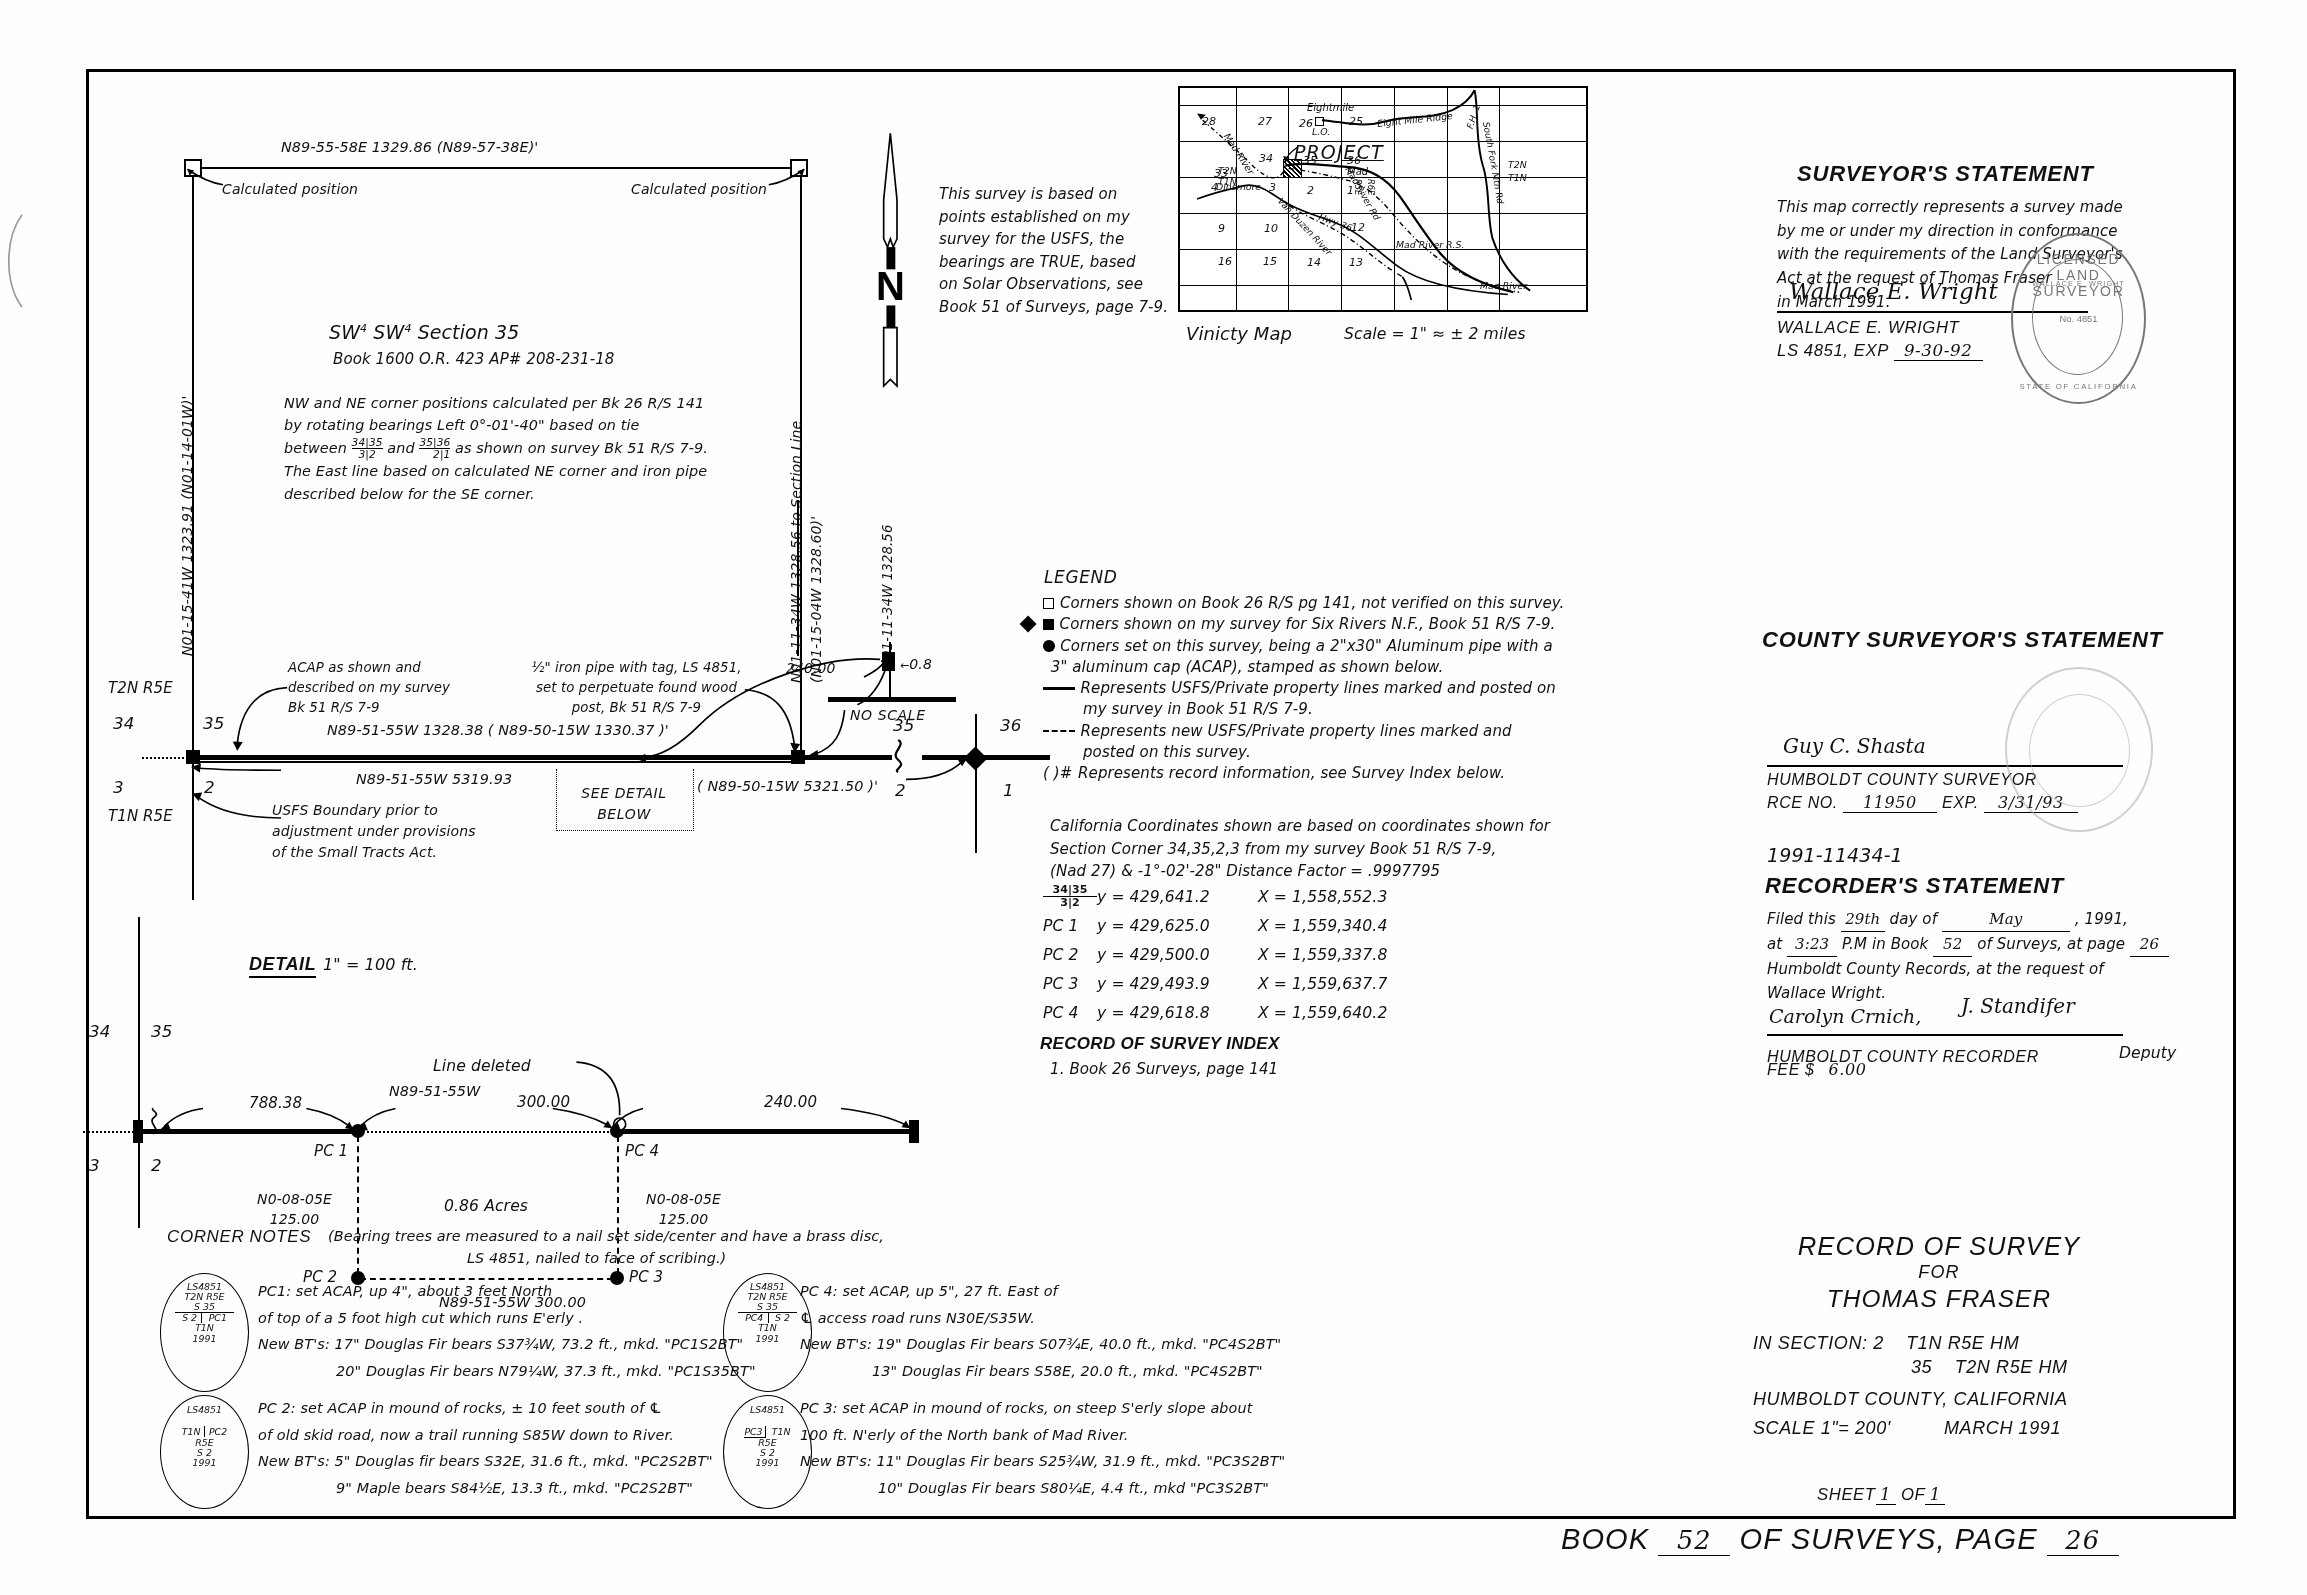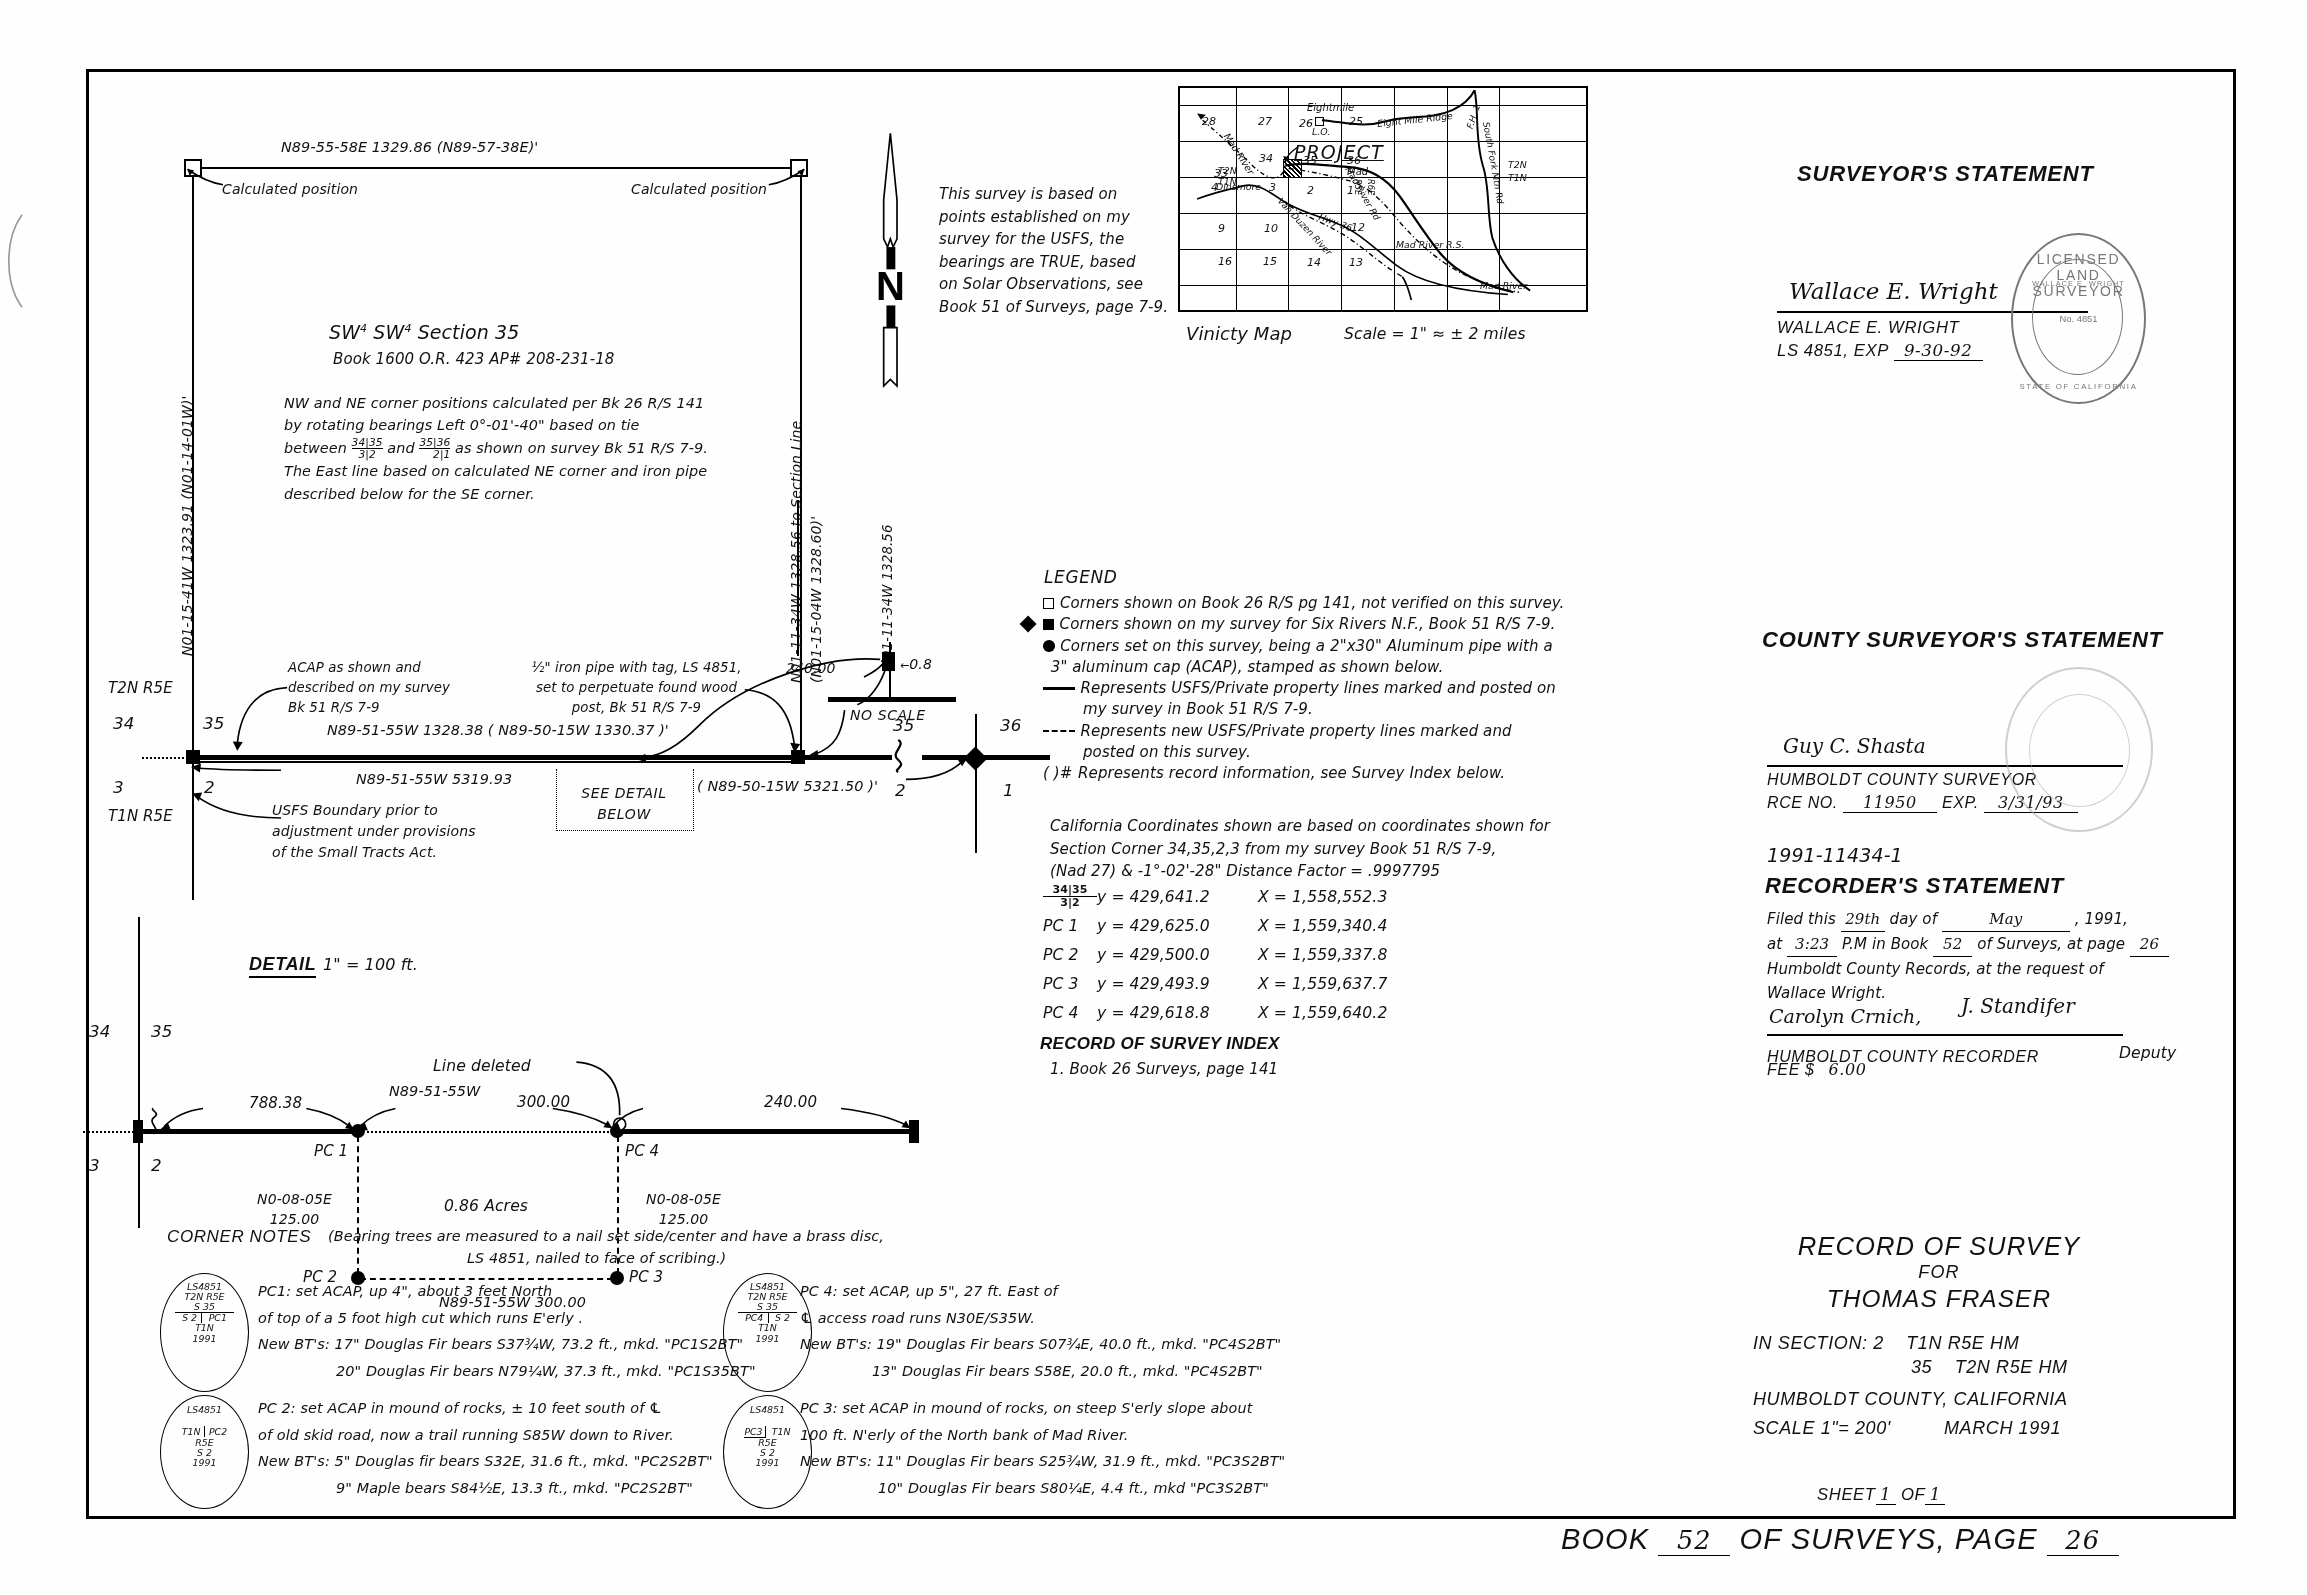--- a/index.html
+++ b/index.html
@@ -488,20 +488,27 @@
       <span style="display:inline-block;width:54px;font-size:15.6px;">PC 4</span>
       <span style="display:inline-block;width:161px;font-size:15.6px;">y = 429,618.8</span>
       <span style="display:inline-block;font-size:15.6px;">X = 1,559,640.2</span>
     </div>
   </div>
 
   <div class="abs blk" style="left:1040px;top:1034px;font-size:17px;letter-spacing:0.3px;">RECORD OF SURVEY INDEX</div>
   <div class="abs hand" style="left:1050px;top:1060px;font-size:15px;">1. Book 26 Surveys, page 141</div>
 
   <div class="abs blk" style="left:1797px;top:161px;font-size:22px;letter-spacing:0.8px;">SURVEYOR'S STATEMENT</div>
+  <div class="abs hand" style="left:1777px;top:196px;width:411px;font-size:15px;line-height:1.58;">
+    <div>This map correctly represents a survey made</div>
+    <div>by me or under my direction in conformance</div>
+    <div>with the requirements of the Land Surveyor's</div>
+    <div>Act at the request of  Thomas Fraser</div>
+    <div>in March 1991.</div>
+  </div>
   <div class="abs" style="left:1789px;top:278px;font-family:'DejaVu Serif',serif;font-style:italic;font-size:23px;">Wallace E. Wright</div>
   <div class="abs" style="left:1777px;top:311px;width:311px;border-bottom:2.2px solid #000;"></div>
   <div class="abs blk" style="left:1777px;top:318px;font-size:16.7px;letter-spacing:0.6px;font-weight:normal;">WALLACE E. WRIGHT</div>
   <div class="abs blk" style="left:1777px;top:340px;font-size:16.7px;letter-spacing:0.6px;font-weight:normal;">
     <span>LS 4851,  EXP</span>
     <span class="ul" style="font-family:'DejaVu Serif',serif;min-width:89px;">9-30-92</span>
   </div>
 
   <div class="seal" style="left:2011px;top:233px;width:131px;height:167px;">
     <div class="seal-inner" style="left:19px;top:24.4px;width:89px;height:114px;"></div>

